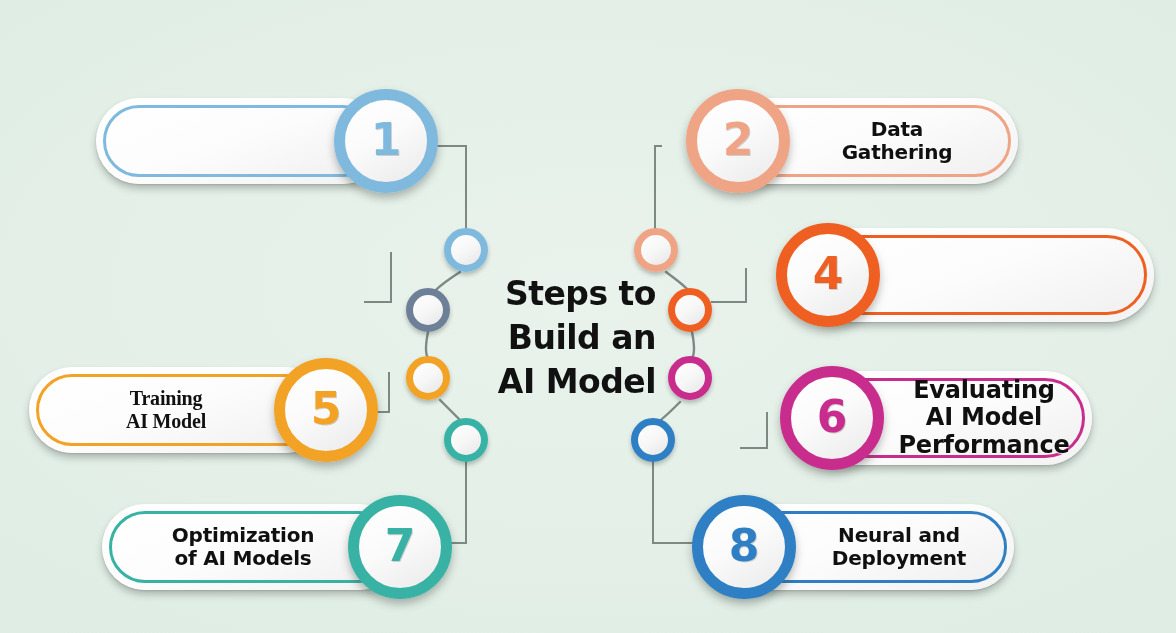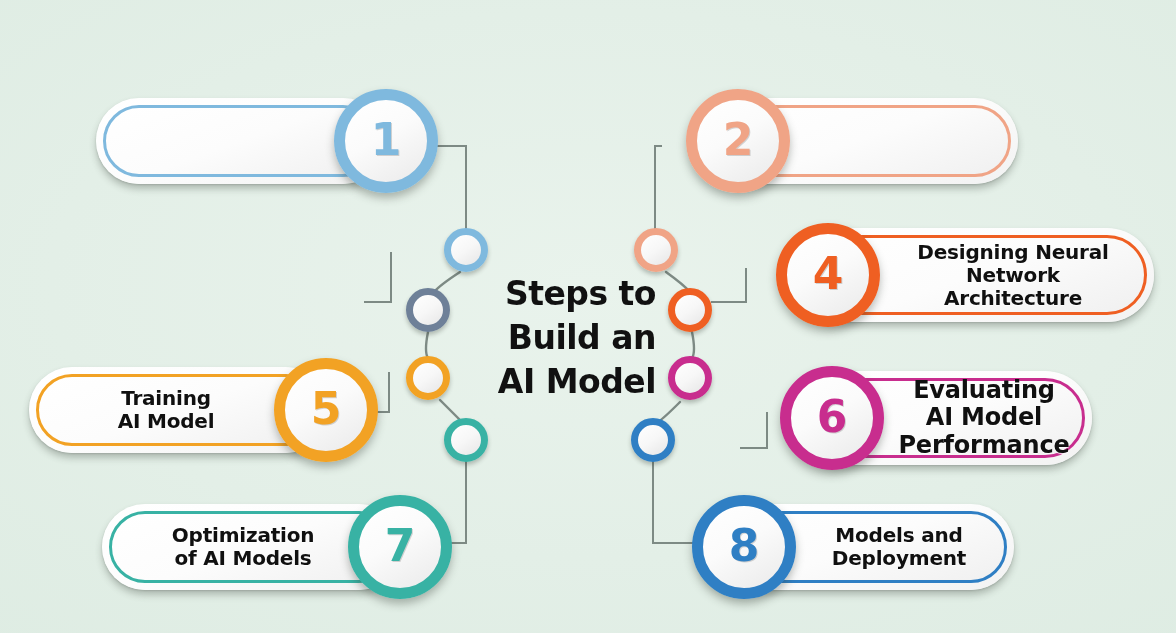--- a/index.html
+++ b/index.html
@@ -159,39 +159,38 @@
 
   <div class="pill left" style="--accent: #7fb9de; left: 96px; top: 98px; width: 290px; height: 86px;">
     <div class="inner"></div>
     <div class="badge" style="left: 238px; top: -9px;">
         <span>1</span>
       </div>
   </div>
 
   <div class="pill right" style="--accent: #f0a486; left: 696px; top: 98px; width: 322px; height: 86px;">
     <div class="inner"></div>
+    <div class="label" style="position: absolute; left: 94px; width: 214px; font-size: 20px; top: 50%; transform: translateY(-50%);">Data
+Gathering</div>
     <div class="badge" style="left: -10px; top: -9px;">
         <span>2</span>
       </div>
   </div>
 
 
   <div class="pill right" style="--accent: #ef5f22; left: 790px; top: 228px; width: 364px; height: 94px;">
     <div class="inner"></div>
-    <div class="label" style="position: absolute; left: 92px; width: 262px; font-size: 20px; top: 50%; transform: translateY(-50%);">Designing Neural
-Network
-Architecture</div>
     <div class="badge" style="left: -14px; top: -5px;">
         <span>4</span>
       </div>
   </div>
 
   <div class="pill left" style="--accent: #f2a224; left: 29px; top: 367px; width: 300px; height: 86px;">
     <div class="inner"></div>
-    <div class="label" style="position: absolute; left: 30px; width: 214px; font-size: 20px; top: 50%; transform: translateY(-50%);">Training
+    <div class="label" style="position: absolute; left: 30px; width: 214px; font-size: 20px; top: 50%; transform: translateY(-50%); font-family: Liberation Serif, serif;">Training
 AI Model</div>
     <div class="badge" style="left: 245px; top: -9px;">
         <span>5</span>
       </div>
   </div>
 
   <div class="pill right" style="--accent: #c82d8e; left: 792px; top: 371px; width: 300px; height: 94px;">
     <div class="inner"></div>
     <div class="label" style="position: absolute; left: 92px; width: 200px; font-size: 24px; top: 50%; transform: translateY(-50%);">Evaluating
 AI Model
@@ -205,20 +204,20 @@
     <div class="inner"></div>
     <div class="label" style="position: absolute; left: 30px; width: 222px; font-size: 20px; top: 50%; transform: translateY(-50%); text-align: center;">Optimization
 of AI Models</div>
     <div class="badge" style="left: 246px; top: -9px;">
         <span>7</span>
       </div>
   </div>
 
   <div class="pill right" style="--accent: #2f7fc4; left: 700px; top: 504px; width: 314px; height: 86px;">
     <div class="inner"></div>
-    <div class="label" style="position: absolute; left: 96px; width: 206px; font-size: 20px; top: 50%; transform: translateY(-50%);">Models and
+    <div class="label" style="position: absolute; left: 96px; width: 206px; font-size: 20px; top: 50%; transform: translateY(-50%);">Neural and
 Deployment</div>
     <div class="badge" style="left: -8px; top: -9px;">
         <span>8</span>
       </div>
   </div>
 
 </div>
 
 </body></html>

